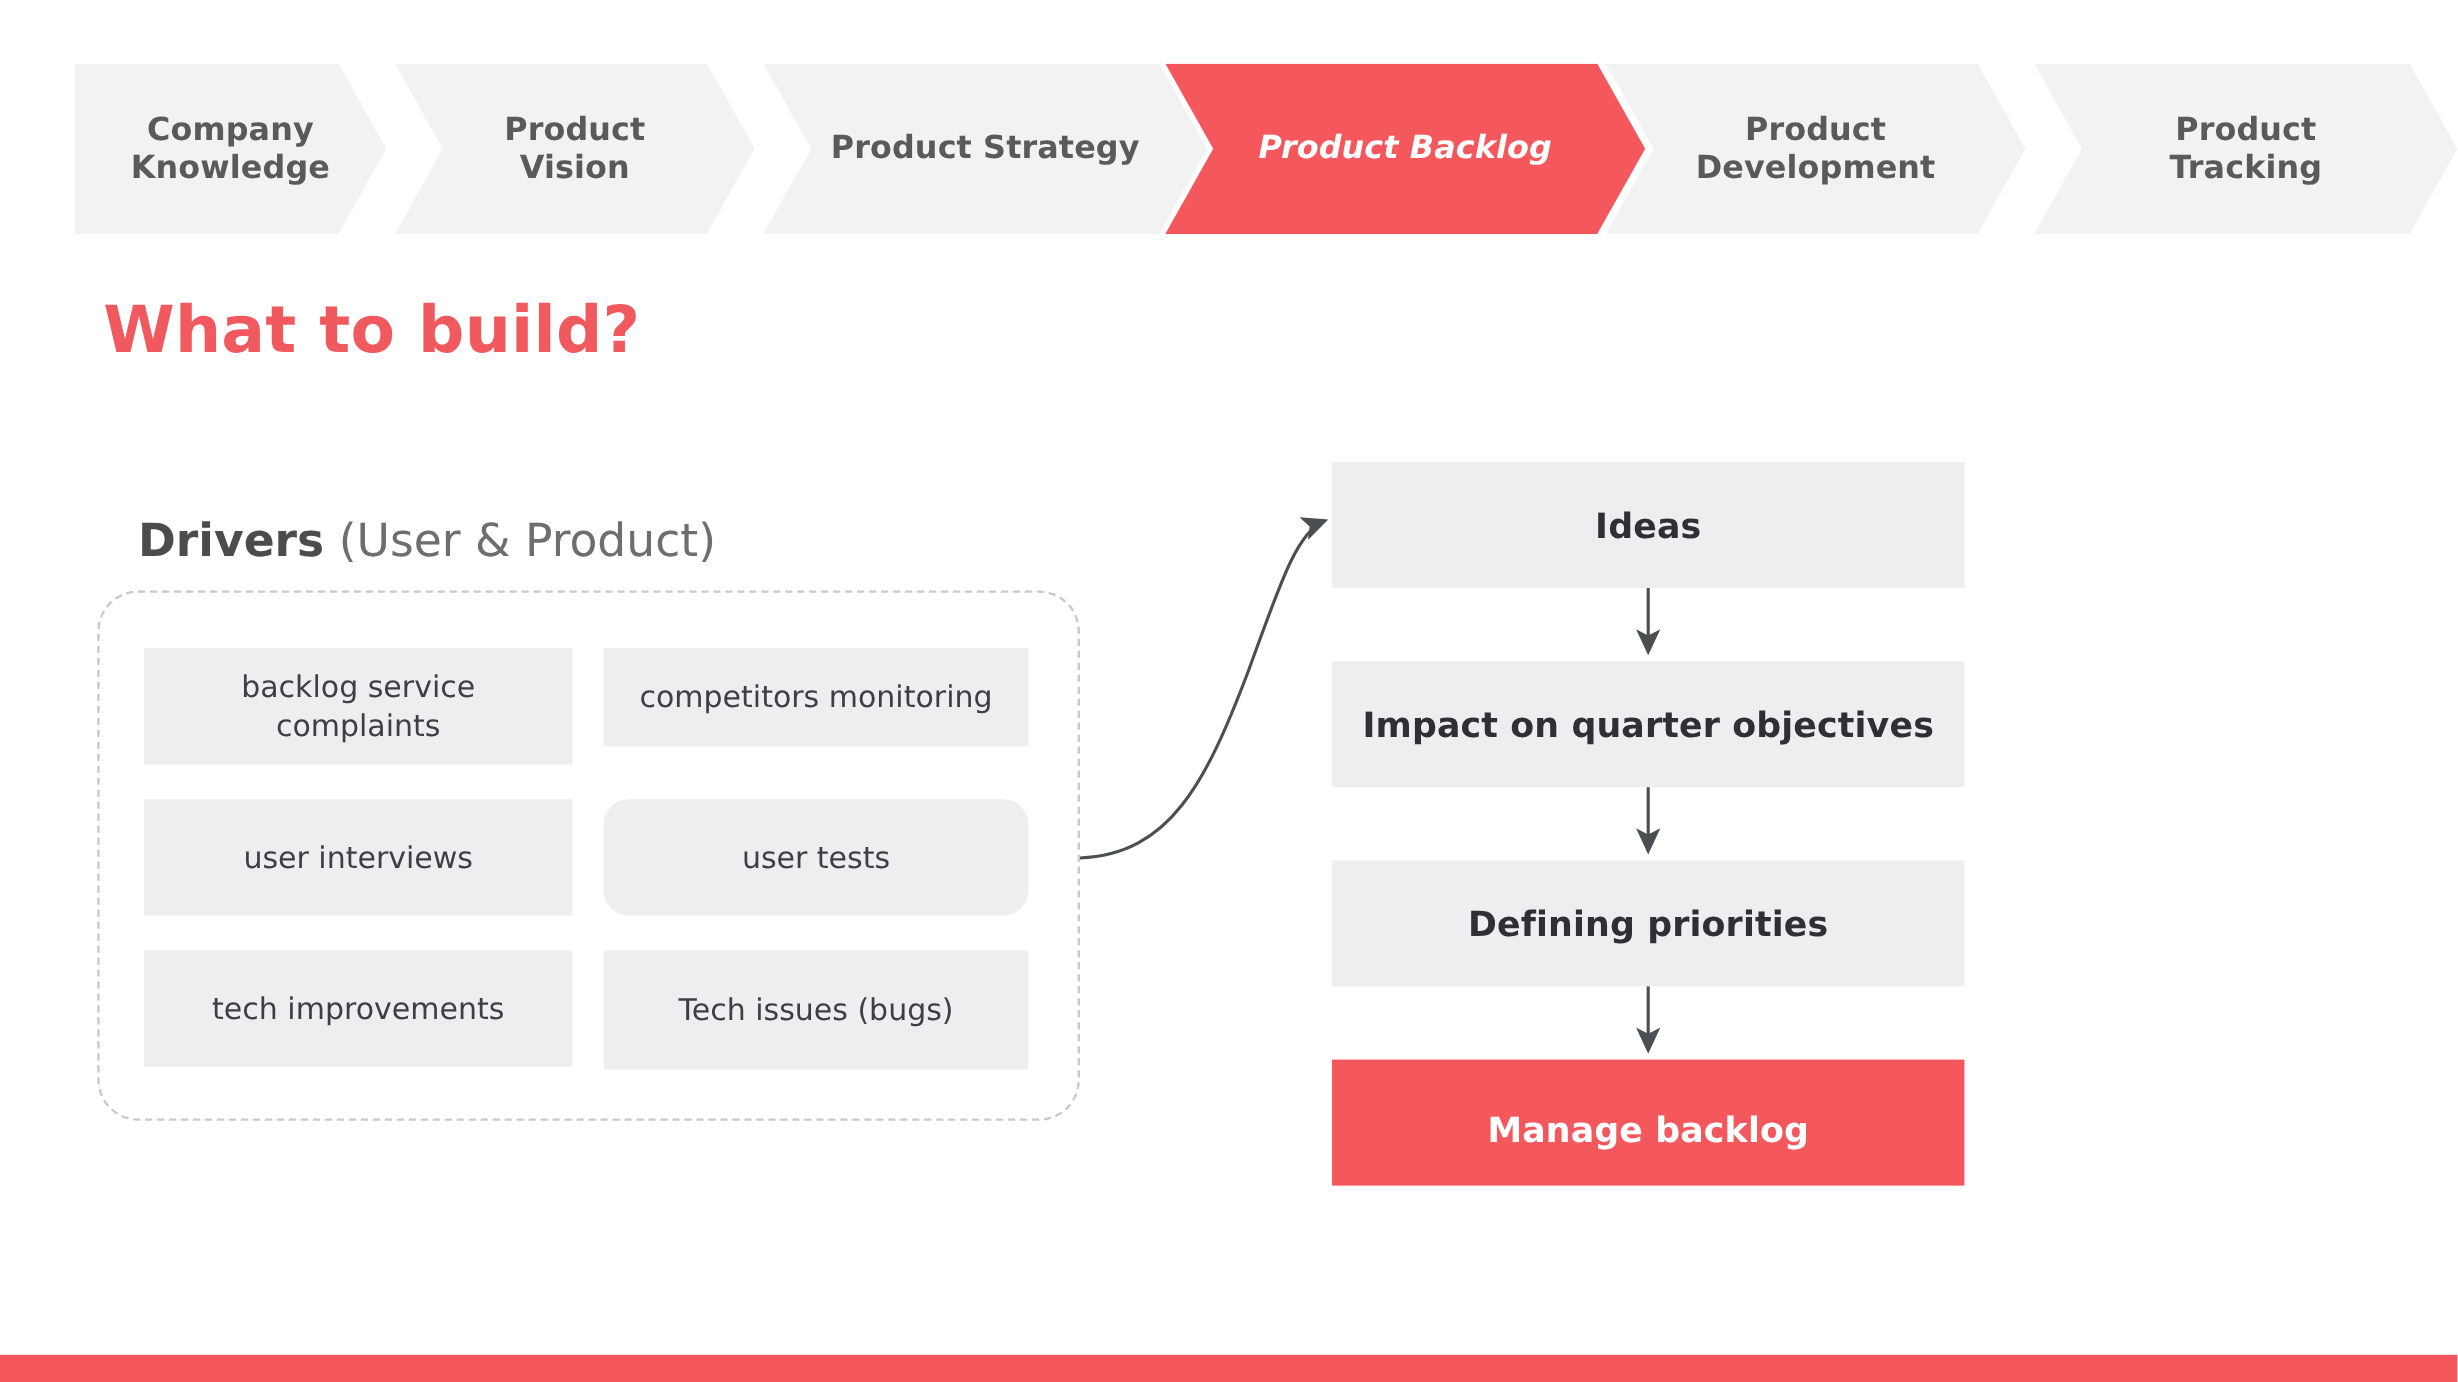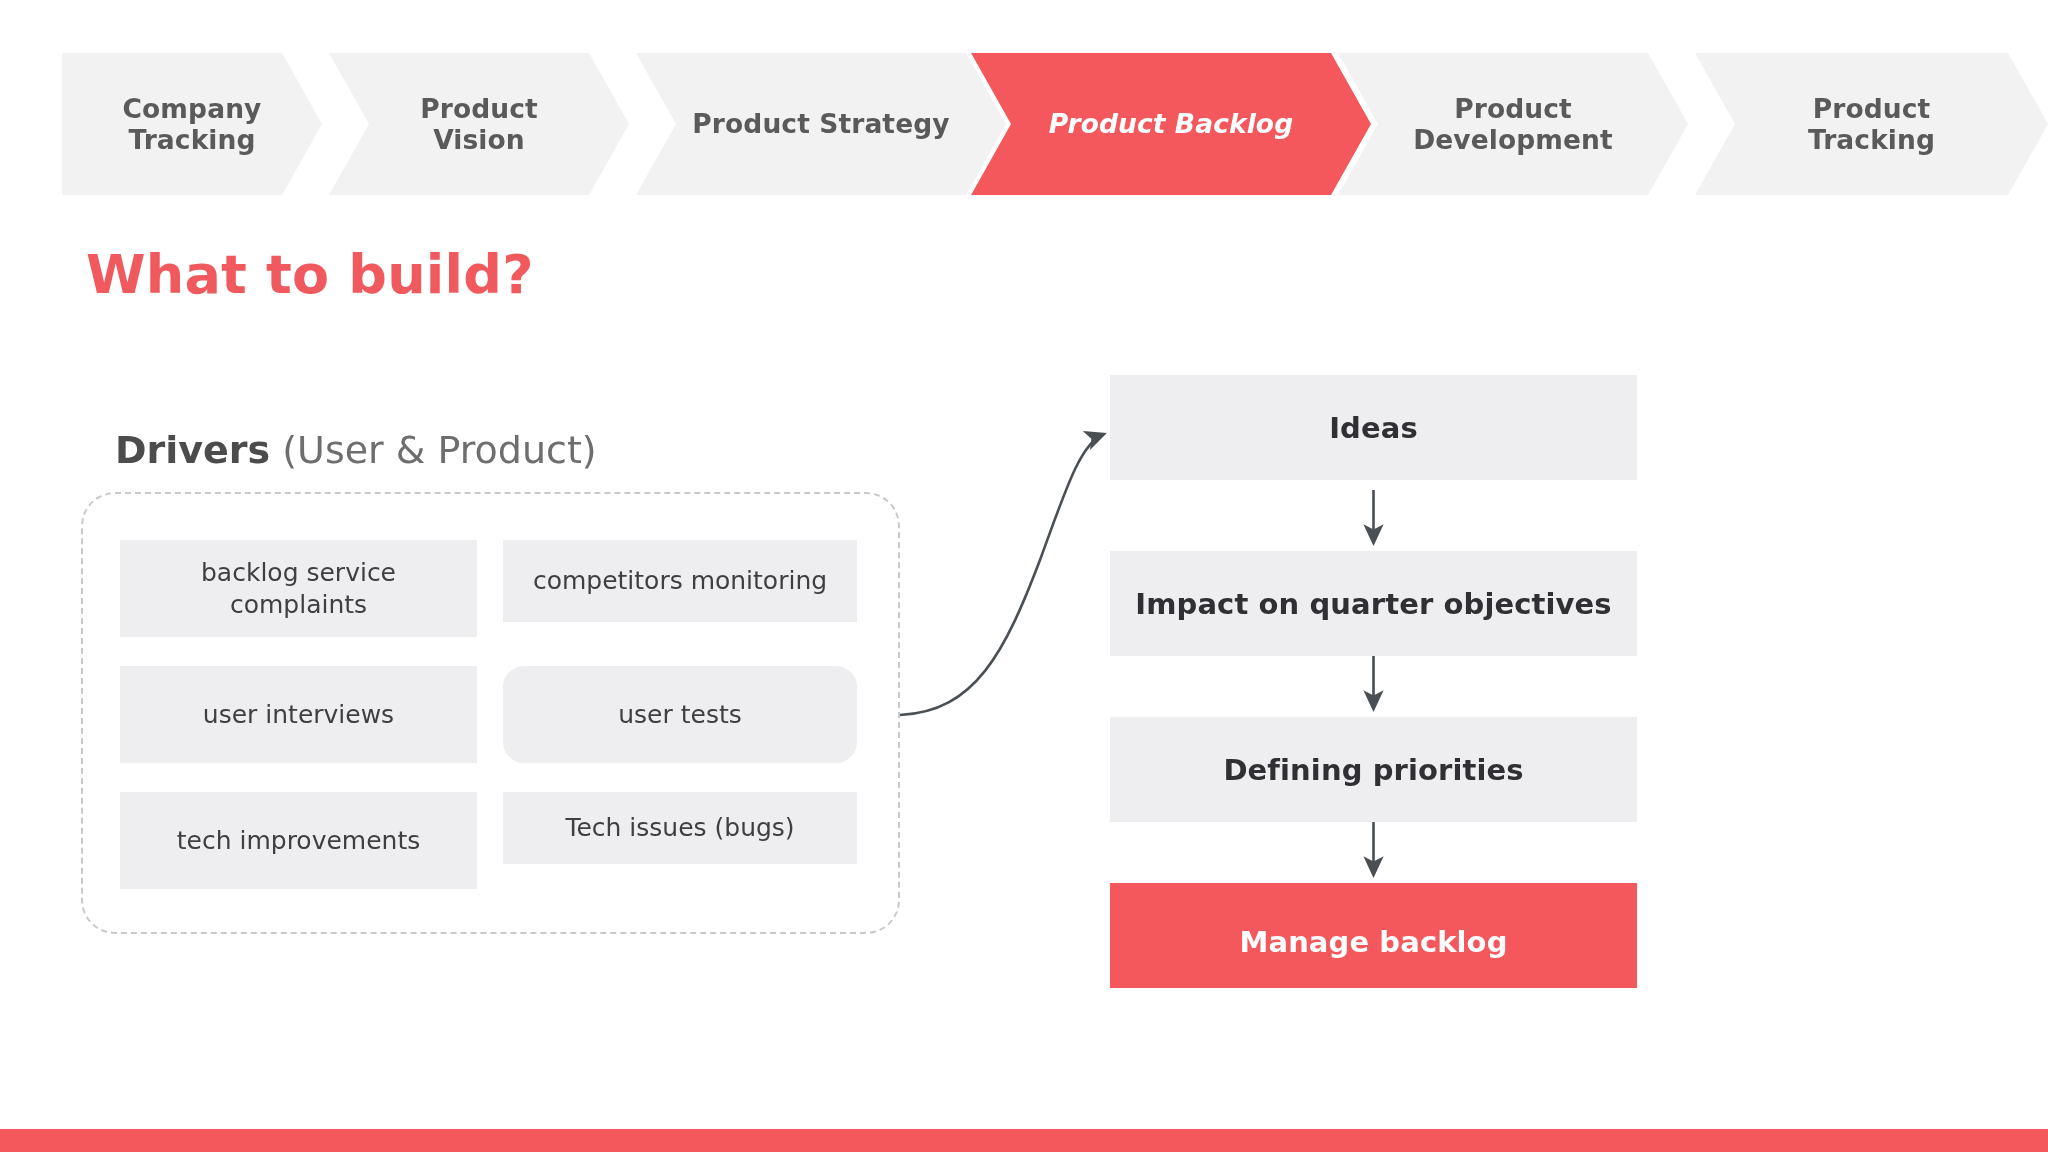--- a/index.html
+++ b/index.html
@@ -160,21 +160,21 @@
     background: #f4585c;
   }
 </style>
 </head>
 <body>
 
 <div id="process-nav">
 
   <div class="chev" style="left:0px; width:260px; clip-path: polygon(0 0, 220px 0, 260px 71px, 220px 142px, 0 142px);">
     <span class="chev-label">Company
-Tracking</span>
+Knowledge</span>
   </div>
 
   <div class="chev" style="left:267px; width:300px; clip-path: polygon(0 0, 260px 0, 300px 71px, 260px 142px, 0 142px, 40px 71px);">
     <span class="chev-label">Product
 Vision</span>
   </div>
 
   <div class="chev" style="left:574px; width:370px; clip-path: polygon(0 0, 330px 0, 370px 71px, 330px 142px, 0 142px, 40px 71px);">
     <span class="chev-label">Product Strategy</span>
   </div>
@@ -212,25 +212,25 @@
 </div>
 <div class="driver-box" style="left:120px; top:666px; width:357px; height:97px;">
   <span>user interviews</span>
 </div>
 <div class="driver-box" style="left:503px; top:666px; width:354px; height:97px;border-radius:21px;">
   <span>user tests</span>
 </div>
 <div class="driver-box" style="left:120px; top:792px; width:357px; height:97px;">
   <span>tech improvements</span>
 </div>
-<div class="driver-box" style="left:503px; top:792px; width:354px; height:72px;">
+<div class="driver-box" style="left:503px; top:792px; width:354px; height:99px;">
   <span>Tech issues (bugs)</span>
 </div>
 
-<div class="flow-box" style="top:375px;">
+<div class="flow-box" style="top:385px;">
   <span>Ideas</span>
 </div>
 <div class="flow-box" style="top:551px;">
   <span>Impact on quarter objectives</span>
 </div>
 <div class="flow-box" style="top:717px;">
   <span>Defining priorities</span>
 </div>
 <div class="flow-box accent" style="top:883px;">
   <span>Manage backlog</span>

